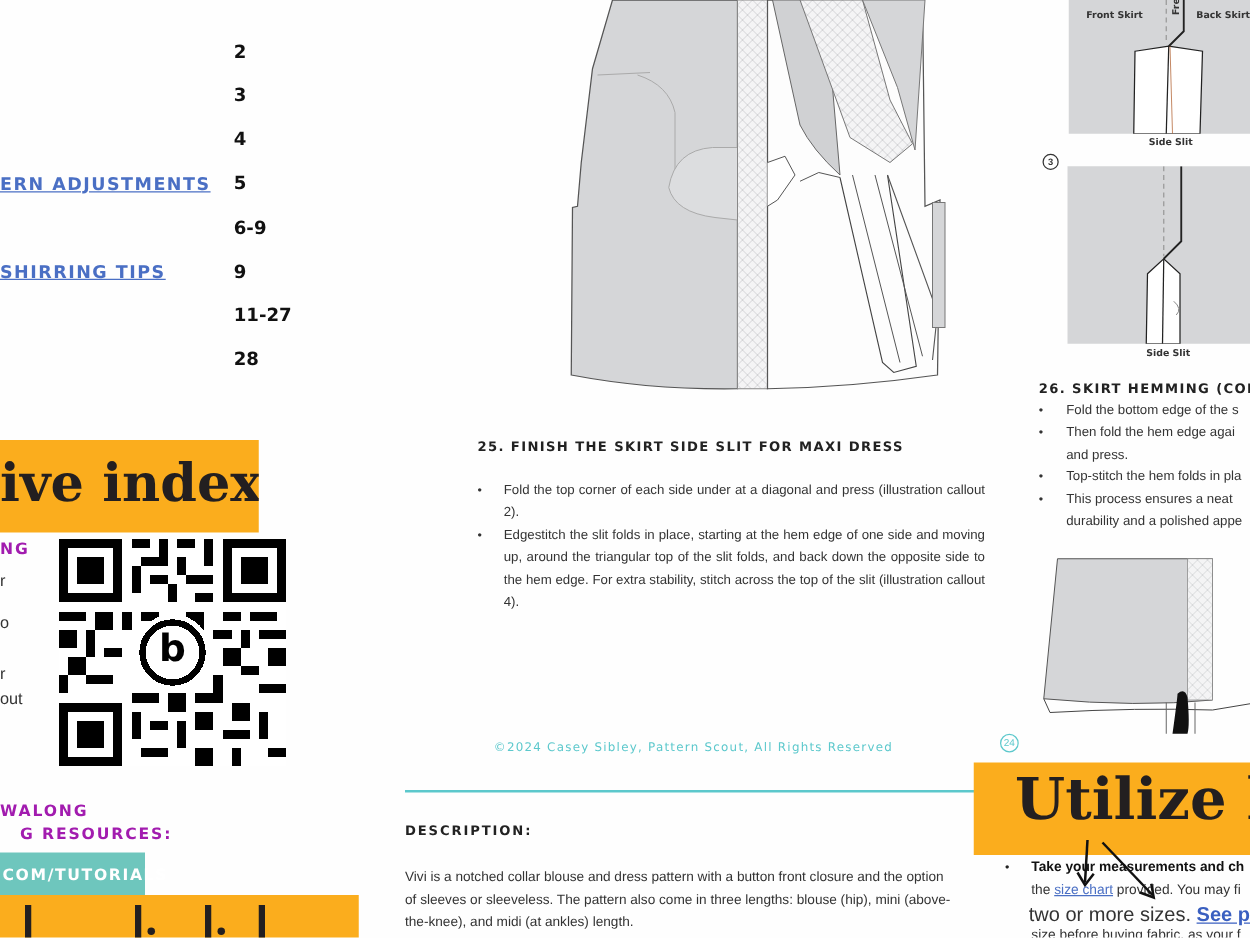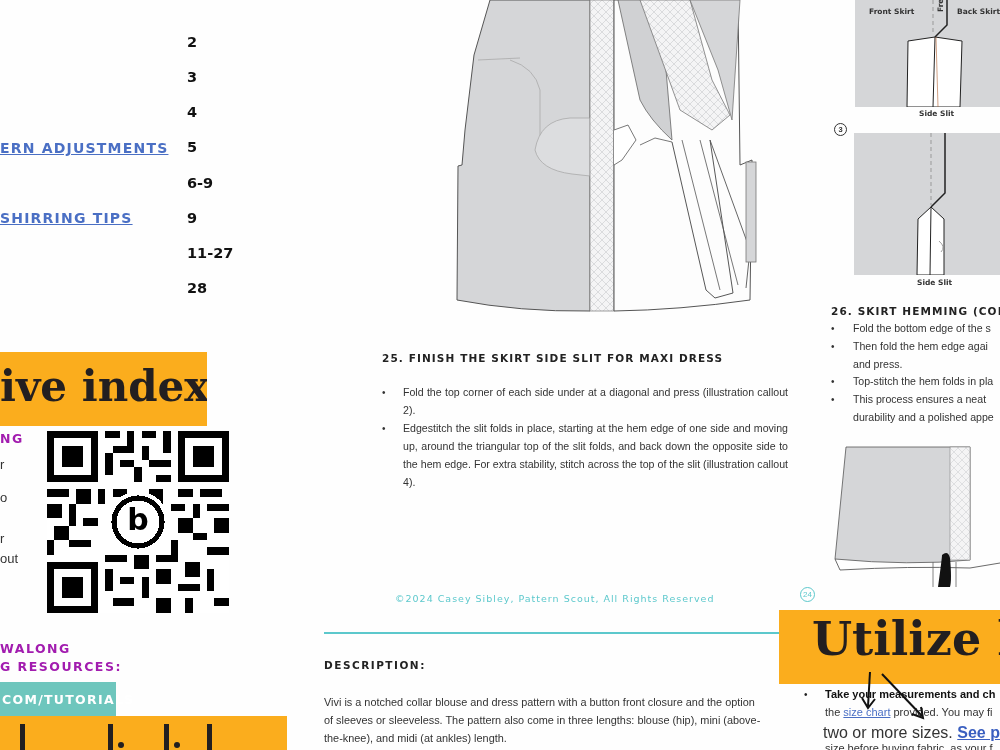--- a/index.html
+++ b/index.html
@@ -121,21 +121,21 @@
           <rect x="19" y="23" width="1" height="2"></rect>
           <rect x="23" y="23" width="2" height="1"></rect>
       </g>
       <circle cx="12.5" cy="12.5" r="4.2" fill="#fff"></circle>
       <circle cx="12.5" cy="12.5" r="3.3" fill="none" stroke="#000" stroke-width="0.7"></circle>
     </svg>
     <div class="abs" style="left:78px;top:73px;width:26px;height:32px;font-family:'DejaVu Sans',sans-serif;font-weight:bold;font-size:30px;line-height:32px;text-align:center;color:#000;">b</div>
   </div>
 
   <div class="lbl-bold" style="left:0;top:641px;">WALONG</div>
-  <div class="lbl-bold" style="left:0;top:659px;">G RESOURCES:</div>
+  <div class="lbl-bold" style="left:16px;top:659px;">G RESOURCES:</div>
 
   <div class="teal-box" style="left:0;top:682px;width:116px;height:34px;">
     <div class="teal-text" style="left:2px;top:10px;">COM/TUTORIALS</div>
   </div>
 
   <div class="banner" style="left:0;top:716px;width:287px;height:40px;">
     <div class="abs" style="left:20px;top:8px;width:5px;height:34px;background:#231f20;"></div>
     <div class="abs" style="left:108px;top:8px;width:5px;height:34px;background:#231f20;"></div>
     <div class="abs" style="left:118px;top:26px;width:6px;height:6px;border-radius:50%;background:#231f20;"></div>
     <div class="abs" style="left:164px;top:8px;width:5px;height:34px;background:#231f20;"></div>

